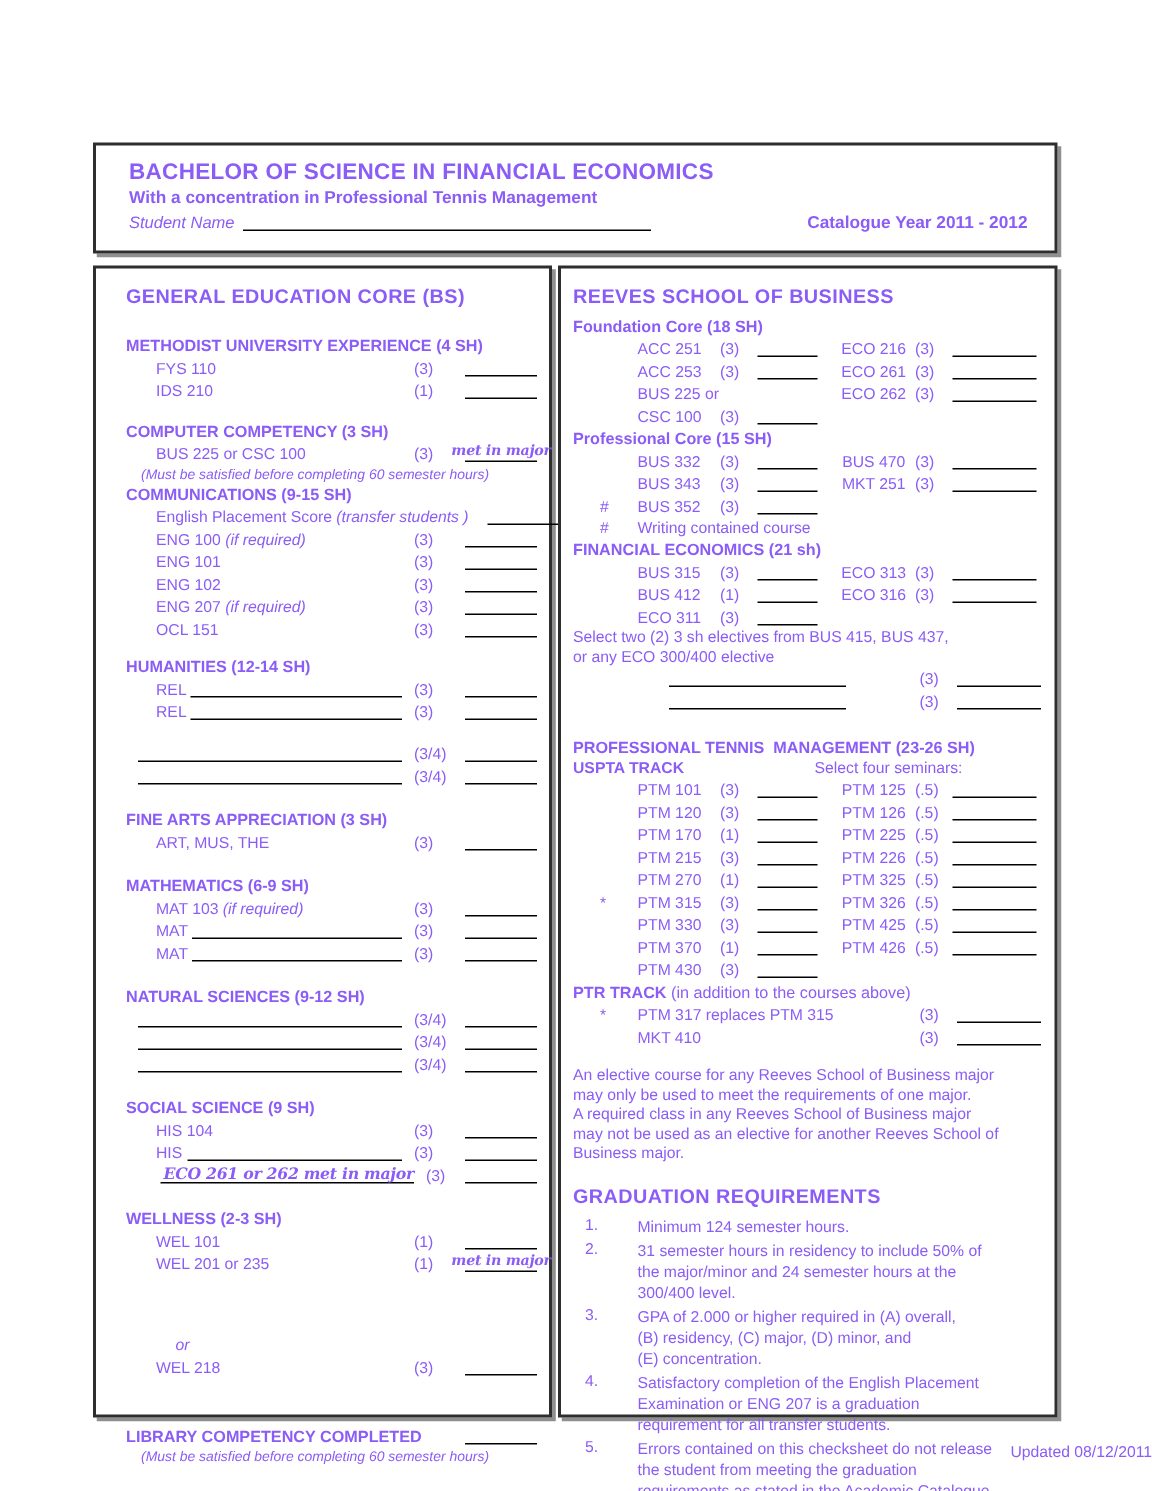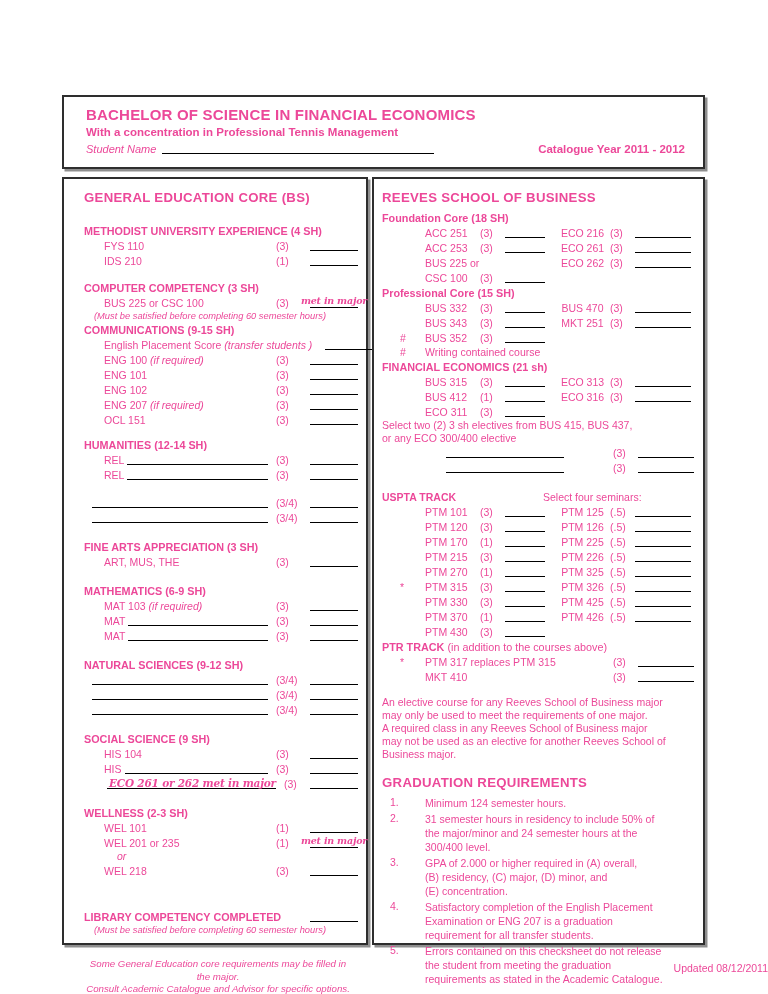--- a/index.html
+++ b/index.html
@@ -1,17 +1,17 @@
 <!DOCTYPE html>
 <html><head>
 <meta charset="utf-8">
 <style>
   html,body{margin:0;padding:0;background:#fff;}
   .page{position:relative;width:768px;height:994px;background:#ffffff;
-        font-family:"Liberation Sans","DejaVu Sans",sans-serif;color:#ec4899;overflow:hidden;}
+        font-family:"Liberation Sans","DejaVu Sans",sans-serif;color:#8b5cf6;overflow:hidden;}
   .box{position:absolute;box-sizing:border-box;border:2px solid #2e2e2e;
        box-shadow:2.5px 2.5px 0 #8f8f8f;background:#fff;}
   
   .header-box{left:62px;top:95px;width:643px;height:74px;padding:9px 18px 6px 22px;}
   .doc-title{font-weight:bold;font-size:15px;letter-spacing:.2px;}
   .doc-subtitle{font-weight:bold;font-size:11.5px;margin-top:3px;}
   .doc-meta{display:flex;align-items:flex-end;margin-top:5px;font-size:11px;}
   .doc-meta .it{font-style:italic;}
   .student-line{display:inline-block;width:272px;border-bottom:1.3px solid #000;margin:0 8px 1px 6px;height:10px;}
   .catalogue{margin-left:auto;font-weight:bold;font-size:11.5px;}
@@ -36,21 +36,21 @@
   .l-fill.u{border-bottom:1.2px solid #000;}
   .l-fill .hw{font-size:10.5px;padding-left:2px;white-space:nowrap;}
   .l-credits{width:34px;white-space:pre;}
   .tail{width:48px;height:12px;margin-bottom:2px;position:relative;flex-shrink:0;}
   .tail.blank{border-bottom:1.3px solid #000;}
   .tail .hw{position:absolute;bottom:0;left:50%;transform:translateX(-50%);white-space:nowrap;}
   
   .l-note{font-style:italic;font-size:9.3px;line-height:12px;padding-left:10px;}
   .l-text{white-space:pre-line;padding-left:20px;}
   .l-text.noind{padding-left:0;}
-  .l-text.ind2{padding-left:33px;}
+  .l-text.ind2{padding-left:33px;margin-top:41px;}
   .l-foot{font-style:italic;font-size:9.7px;line-height:12.5px;text-align:center;white-space:pre-line;padding-right:6px;}
   
   .p-row{display:flex;align-items:flex-end;padding-left:18px;min-height:13px;}
   .p-b{width:25px;white-space:pre;}
   .p-l{width:55px;white-space:pre;}
   .p-c{width:25px;white-space:pre;}
   .p-t{width:40px;margin-right:10px;}
   .p-l2{width:55px;white-space:pre;text-align:center;}
   .p-t2{width:56px;}
   .p-head{display:flex;line-height:13px;}
@@ -505,20 +505,26 @@
         </div>
         <div class="w-row">
           <span class="p-b"></span>
           <span class="w-l"></span>
           <span class="w-fill u"></span>
           <span class="sp"></span>
           <span class="p-c">(3)</span>
           <span class="tail p-t2 blank"></span>
         </div>
         <div class="gap" style="height: 16px;"></div>
+        <div class="l-h2">
+          <span class="h2t">PROFESSIONAL TENNIS  MANAGEMENT (23-26 SH)</span>
+          <span class="h2rest"></span>
+          <span class="sp"></span>
+          <span class="tail"></span>
+        </div>
         <div class="p-head">
           <span class="ph1">USPTA TRACK</span>
           <span class="ph2">Select four seminars:</span>
         </div>
         <div class="p-row">
           <span class="p-b"></span>
           <span class="p-l">PTM 101</span>
           <span class="p-c">(3)</span>
           <span class="tail p-t blank"></span>
           <span class="p-l2">PTM 125</span>

